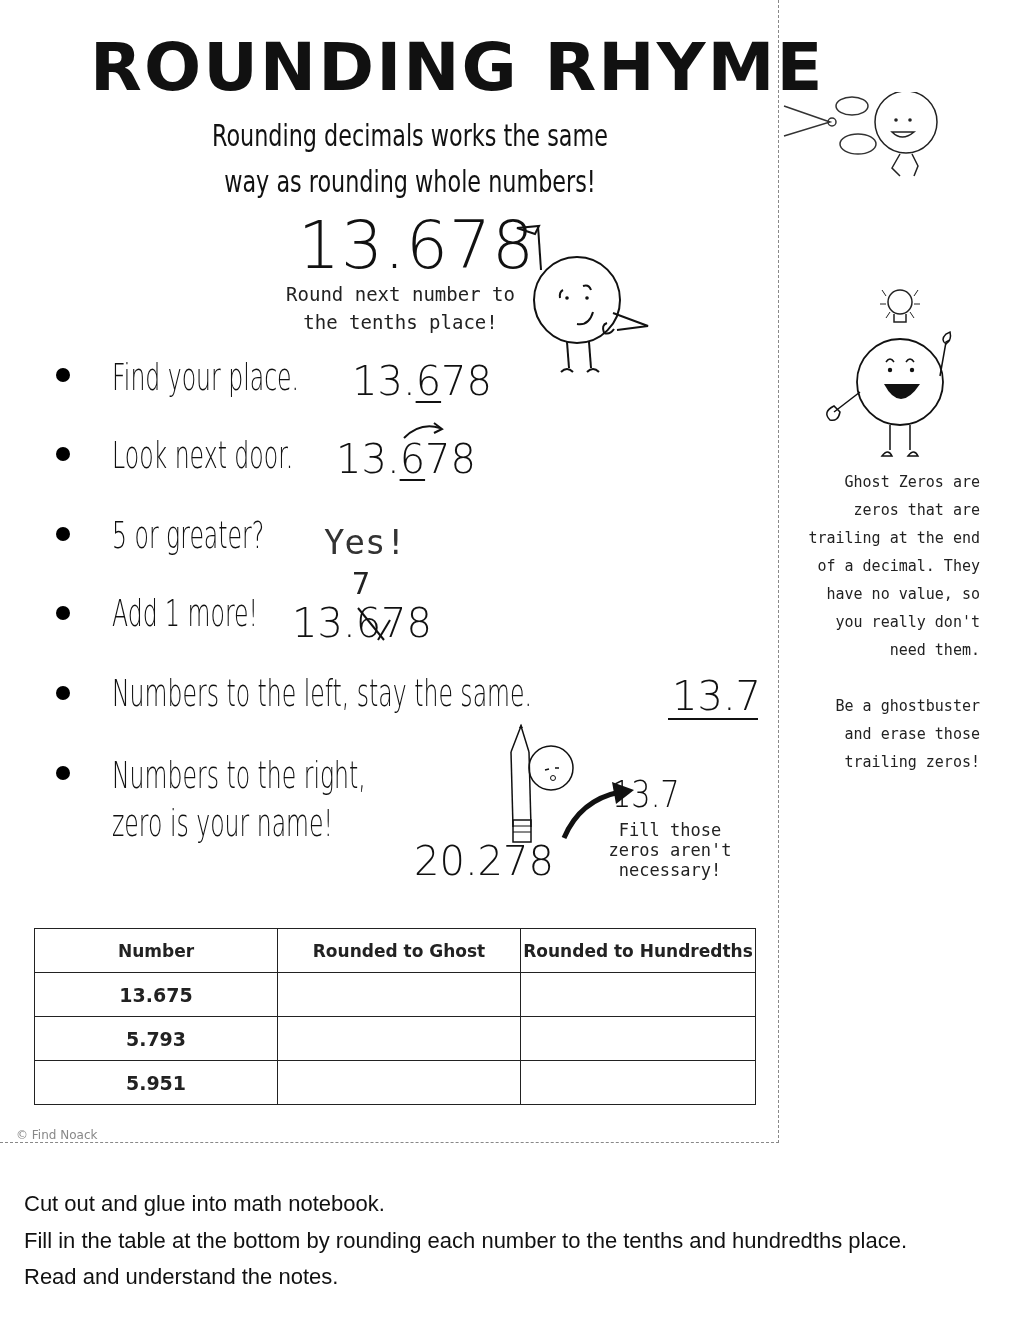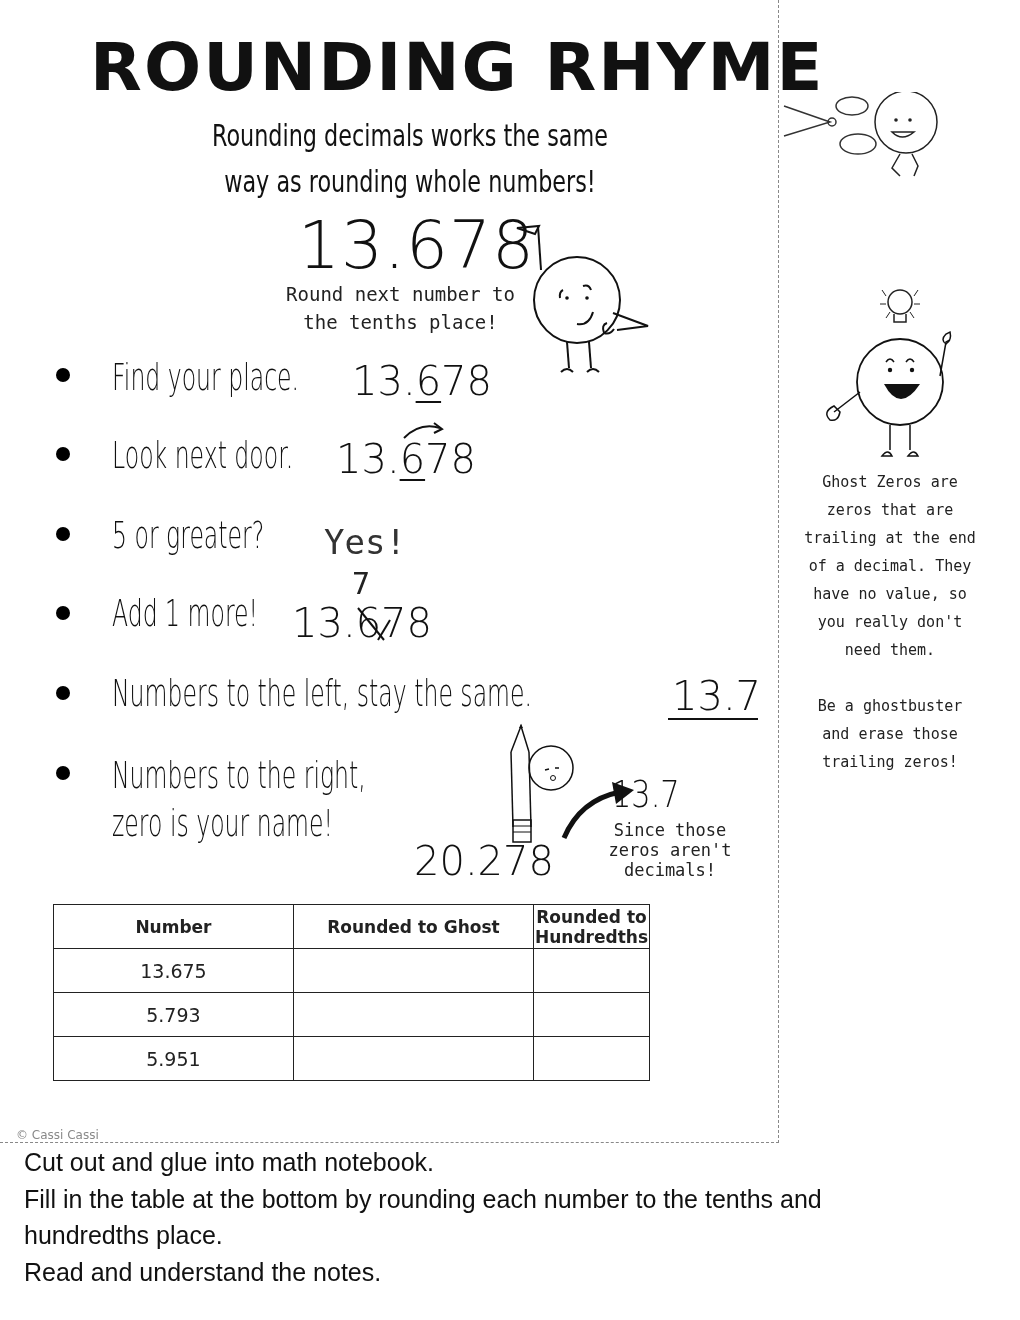--- a/index.html
+++ b/index.html
@@ -9,27 +9,27 @@
   .title{left:90px;top:28px;font-family:"DejaVu Sans",sans-serif;font-weight:bold;font-size:66px;letter-spacing:2px;line-height:80px;white-space:nowrap;transform:scaleX(1.02);transform-origin:left;}
   .subtitle{left:150px;top:112px;width:520px;text-align:center;font-family:"DejaVu Sans Condensed","DejaVu Sans",sans-serif;font-weight:200;font-size:31px;line-height:46px;transform:scaleX(0.8);transform-origin:center;letter-spacing:0px;}
   .bignum{left:298px;top:206px;font-family:"DejaVu Sans",sans-serif;font-weight:300;font-size:66px;line-height:80px;letter-spacing:1px;}
   .hand{font-family:"DejaVu Sans Mono",monospace;color:#222;}
   .roundnote{left:268px;top:280px;width:265px;text-align:center;font-size:19px;line-height:28px;}
   .bullet{position:absolute;left:56px;width:14px;height:14px;border-radius:50%;background:#000;}
   .step{position:absolute;left:112px;font-family:"DejaVu Sans",sans-serif;font-weight:200;font-size:38px;line-height:50px;white-space:nowrap;transform:scaleX(0.62);transform-origin:left;}
   .num{position:absolute;font-family:"DejaVu Sans",sans-serif;font-weight:300;font-size:40px;line-height:50px;white-space:nowrap;}
   .ul{text-decoration:underline;text-underline-offset:6px;text-decoration-thickness:2px;}
   .yes{position:absolute;font-family:"DejaVu Sans Mono",monospace;font-size:34px;line-height:44px;color:#333;text-align:center;}
-  table.grid{position:absolute;left:34px;top:904px;width:597px;border-collapse:collapse;margin-left:19px;}
+  table.grid{position:absolute;left:34px;top:928px;width:722px;border-collapse:collapse;}
   table.grid th,table.grid td{border:1.5px solid #222;height:41px;text-align:center;font-family:"DejaVu Sans",sans-serif;}
   table.grid th{font-weight:bold;font-size:17px;color:#222;}
-  table.grid td{font-size:19px;font-weight:400;color:#222;}
+  table.grid td{font-size:19px;font-weight:700;color:#222;}
   .copy{left:16px;top:1128px;font-size:12px;color:#888;}
-  .instr{left:24px;top:1144px;width:980px;font-family:"Liberation Sans",sans-serif;font-size:25px;line-height:36.5px;color:#111;}
-  .ghost{left:800px;top:468px;width:180px;text-align:center;font-family:"DejaVu Sans Mono",monospace;font-size:15px;line-height:28px;color:#222;}
+  .instr{left:24px;top:1186px;width:980px;font-family:"Liberation Sans",sans-serif;font-size:22px;line-height:36.5px;color:#111;}
+  .ghost{left:800px;top:468px;width:180px;text-align:right;font-family:"DejaVu Sans Mono",monospace;font-size:15px;line-height:28px;color:#222;}
   .since{left:600px;top:820px;width:140px;text-align:center;font-family:"DejaVu Sans Mono",monospace;font-size:17px;line-height:20px;color:#222;}
   .small137{left:612px;top:772px;font-family:"DejaVu Sans",sans-serif;font-weight:200;font-size:38px;transform:scaleX(0.8);transform-origin:left;}
   svg{position:absolute;}
 </style>
 </head>
 <body>
 
 <div class="cutbox"></div>
 
 <div class="abs title">ROUNDING RHYME</div>
@@ -100,21 +100,21 @@
   <circle cx="46" cy="46" r="22" fill="none" stroke="#111" stroke-width="1.5"></circle>
   <path d="M40 48 l4 -1 M50 46 l4 0" stroke="#111" stroke-width="1.5"></path>
   <circle cx="48" cy="56" r="2.5" fill="none" stroke="#111"></circle>
 </svg>
 
 <svg style="left:560px;top:780px;" width="80" height="60" viewBox="0 0 80 60">
   <path d="M4 58 Q20 20 60 12" fill="none" stroke="#111" stroke-width="5"></path>
   <path d="M52 2 L74 10 L56 24 Z" fill="#111"></path>
 </svg>
 <div class="abs small137">13.7</div>
-<div class="abs since">Since those zeros aren't decimals!</div>
+<div class="abs since">Fill those zeros aren't necessary!</div>
 
 <svg style="left:782px;top:92px;" width="160" height="92" viewBox="0 0 160 92">
   <path d="M2 14 L48 30 L2 44" fill="none" stroke="#333" stroke-width="1.5"></path>
   <circle cx="50" cy="30" r="4" fill="none" stroke="#333" stroke-width="1.5"></circle>
   <ellipse cx="70" cy="14" rx="16" ry="9" fill="none" stroke="#333" stroke-width="1.5"></ellipse>
   <ellipse cx="76" cy="52" rx="18" ry="10" fill="none" stroke="#333" stroke-width="1.5"></ellipse>
   <circle cx="124" cy="30" r="31" fill="none" stroke="#222" stroke-width="1.5"></circle>
   <circle cx="114" cy="28" r="1.8" fill="#222"></circle>
     <circle cx="128" cy="28" r="1.8" fill="#222"></circle>
   <path d="M110 40 q10 10 22 0 z" fill="none" stroke="#222" stroke-width="1.5"></path>
@@ -165,19 +165,19 @@
       <td></td>
     </tr>
     <tr>
       <td>5.951</td>
       <td></td>
       <td></td>
     </tr>
   </tbody>
 </table>
 
-<div class="abs copy">© Cassi Cassi</div>
+<div class="abs copy">© Find Noack</div>
 
 <div class="abs instr">
   <div>Cut out and glue into math notebook.</div>
   <div style="width:910px;">Fill in the table at the bottom by rounding each number to the tenths and hundredths place.</div>
   <div>Read and understand the notes.</div>
 </div>
 
 </body></html>

